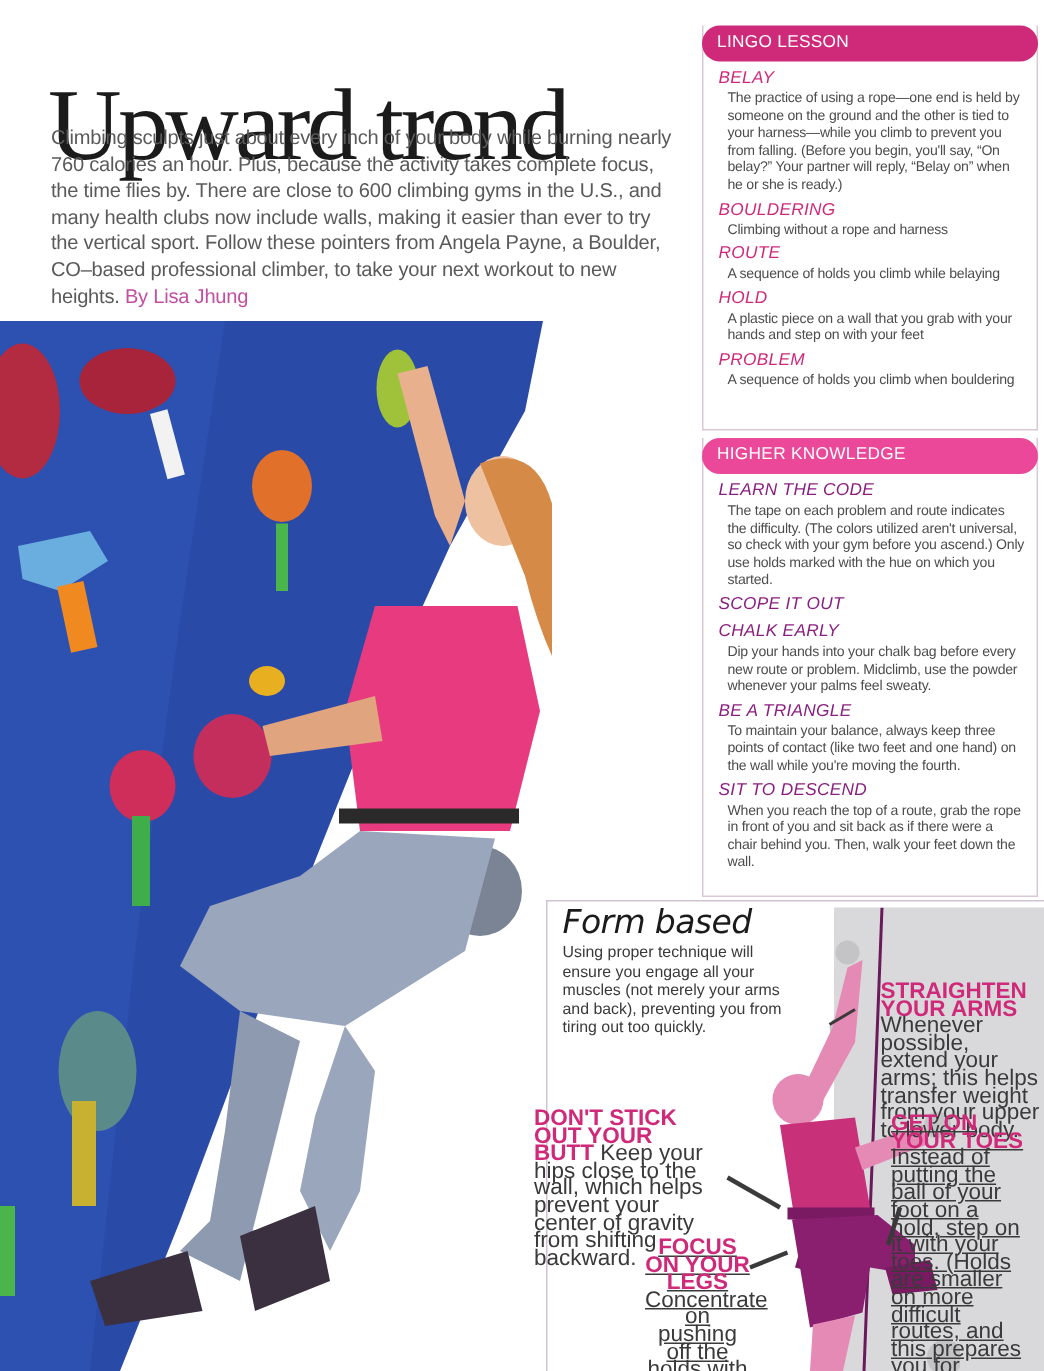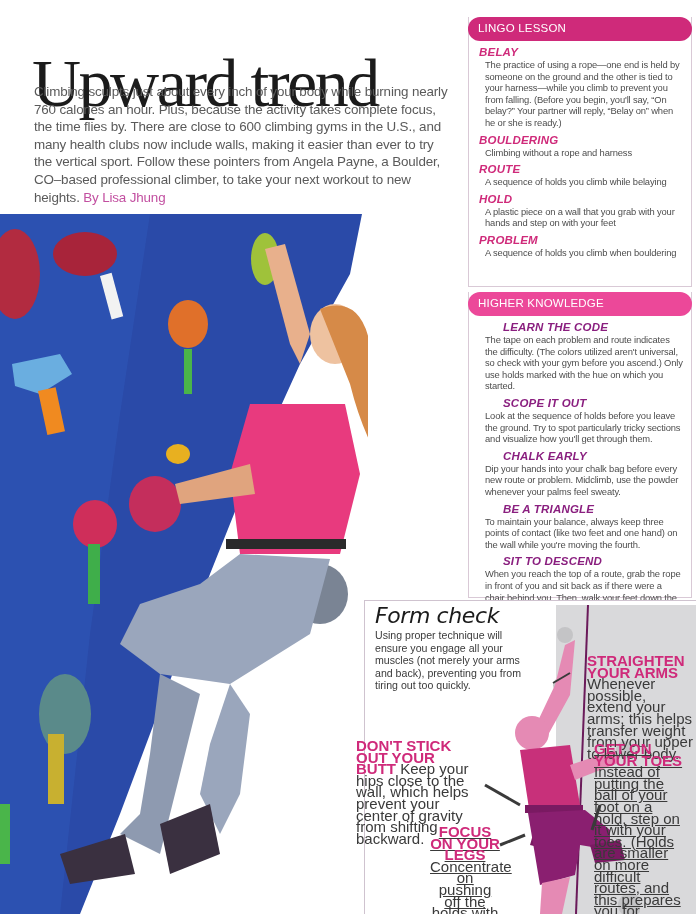--- a/index.html
+++ b/index.html
@@ -33,25 +33,25 @@
     font-size: 11.5px; font-weight: normal; letter-spacing: 0.2px;
     padding: 5px 0 0 10px; margin: 0 -1px;
   }
   .lingo { top: 17px; height: 270px; }
   .lingo .box-header { background: #cf2a7a; }
   .higher { top: 292px; height: 306px; }
   .higher .box-header { background: #ec4899; }
   .entries { padding: 5px 8px 0 10px; }
   .entry { margin-bottom: 5px; }
   .term {
-    font-size: 11.5px; font-weight: bold; font-style: italic; letter-spacing: 0.2px;
+    font-size: 11.5px; font-weight: normal; font-style: italic; letter-spacing: 0.2px;
     line-height: 13px;
   }
   .lingo .term { color: #cf2a7a; }
-  .higher .term { color: #8a1f7f; margin-left: 24px; }
+  .higher .term { color: #8a1f7f; }
   .def {
     font-size: 9.4px; line-height: 11.6px; color: #4d4d4d; padding-left: 6px; letter-spacing: -0.15px;
   }
 
   
   .form-box {
     position: absolute; left: 364px; top: 600px; width: 332px; height: 314px;
     border-top: 1px solid #cfc3cf; border-left: 1px solid #cfc3cf;
     background: #fff;
   }
@@ -152,21 +152,20 @@
 
 <section class="box higher">
   <div class="box-header">HIGHER KNOWLEDGE</div>
   <div class="entries">
     <div class="entry">
       <div class="term">LEARN THE CODE</div>
       <div class="def">The tape on each problem and route indicates the difficulty. (The colors utilized aren't universal, so check with your gym before you ascend.) Only use holds marked with the hue on which you started.</div>
     </div>
     <div class="entry">
       <div class="term">SCOPE IT OUT</div>
-      <div class="def">Look at the sequence of holds before you leave the ground. Try to spot particularly tricky sections and visualize how you'll get through them.</div>
     </div>
     <div class="entry">
       <div class="term">CHALK EARLY</div>
       <div class="def">Dip your hands into your chalk bag before every new route or problem. Midclimb, use the powder whenever your palms feel sweaty.</div>
     </div>
     <div class="entry">
       <div class="term">BE A TRIANGLE</div>
       <div class="def">To maintain your balance, always keep three points of contact (like two feet and one hand) on the wall while you're moving the fourth.</div>
     </div>
     <div class="entry">
@@ -204,21 +203,21 @@
   <path d="M120 240 L150 235 L155 255 L125 258 Z" fill="#7a1a62"></path>
 
   <path d="M72 278 L100 272 L92 309 L70 309 Z" fill="#e58ab4"></path>
 
   <line x1="83" y1="78" x2="100" y2="68" stroke="#3a3a3a" stroke-width="2"></line>
   <line x1="15" y1="180" x2="50" y2="200" stroke="#3a3a3a" stroke-width="3"></line>
   <line x1="30" y1="240" x2="55" y2="230" stroke="#3a3a3a" stroke-width="3"></line>
   <line x1="130" y1="200" x2="122" y2="225" stroke="#3a3a3a" stroke-width="3"></line>
 </svg>
 
-<h2 class="form-title">Form check</h2>
+<h2 class="form-title">Form based</h2>
 <p class="form-intro">Using proper technique will ensure you engage all your muscles (not merely your arms and back), preventing you from tiring out too quickly.</p>
 
 <div class="tip tip-arms">
   <div class="tip-title">STRAIGHTEN YOUR ARMS</div>
   <div>Whenever possible, extend your arms; this helps transfer weight from your upper to lower body.</div>
 </div>
 <div class="tip tip-butt">
   <span class="tip-title">DON'T STICK OUT YOUR BUTT</span>
   <span>Keep your hips close to the wall, which helps prevent your center of gravity from shifting backward.</span>
 </div>

